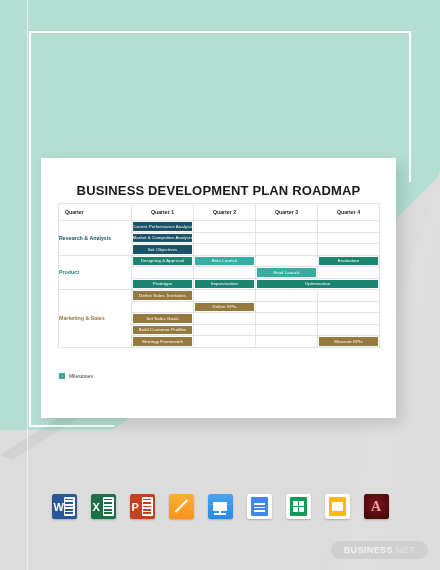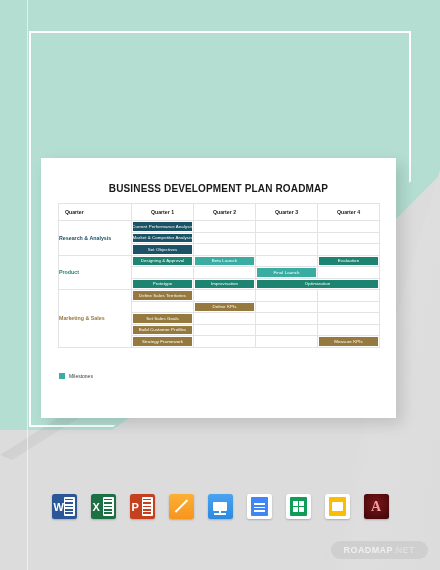--- a/index.html
+++ b/index.html
@@ -73,21 +73,21 @@
   .sheet {
     position: absolute;
     left: 41px; top: 158px;
     width: 355px; height: 260px;
     background: #ffffff;
     box-shadow: 6px 6px 14px rgba(0,0,0,0.13);
   }
 
   .doc-title {
     text-align: center;
-    font-size: 10px;
+    font-size: 13px;
     font-weight: bold;
     letter-spacing: 0.15px;
     color: #1a1a1a;
     margin-top: 25px;
     margin-bottom: 0;
   }
 
   
   .table-wrap {
     position: absolute;
@@ -525,15 +525,15 @@
     <div class="app-icon ic-gslide">
       <span class="gslide-inner"></span>
       <span class="gslide-box"></span>
     </div>
 
     <div class="app-icon ic-pdf">
       <span class="pdf-a">A</span>
     </div>
   </div>
 
-  <div class="brand"><span>ROADMAP</span><span class="tld">.NET</span></div>
+  <div class="brand"><span>BUSINESS</span><span class="tld">.NET</span></div>
 
 </div>
 
 </body></html>

